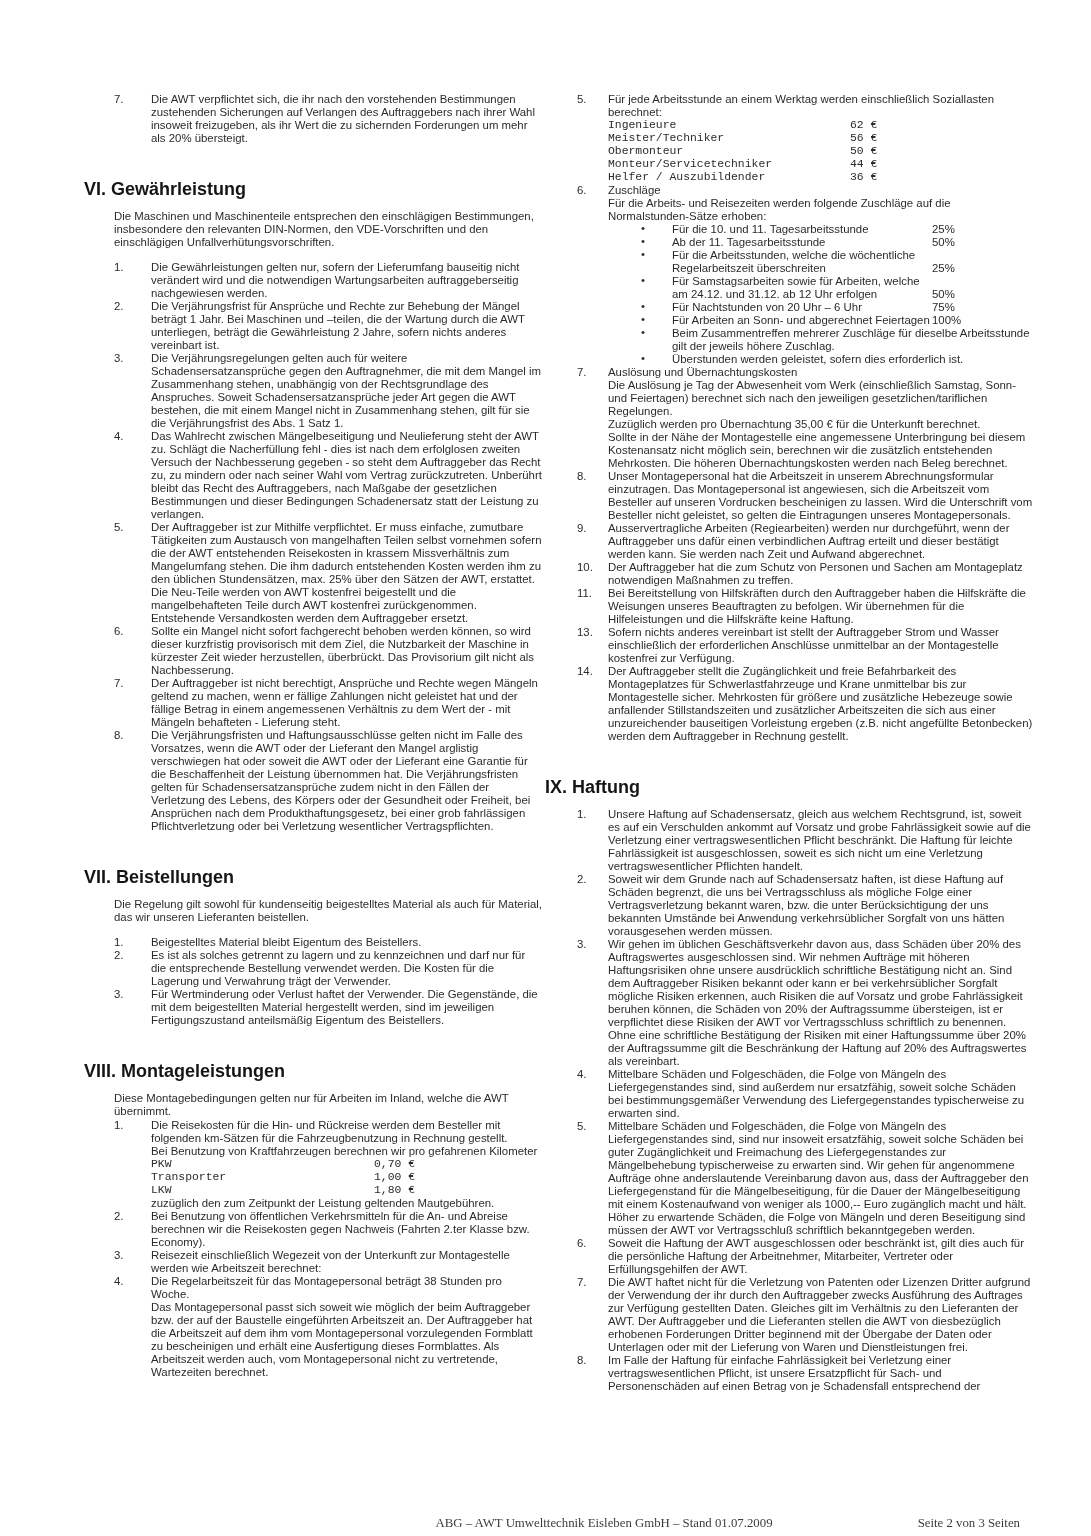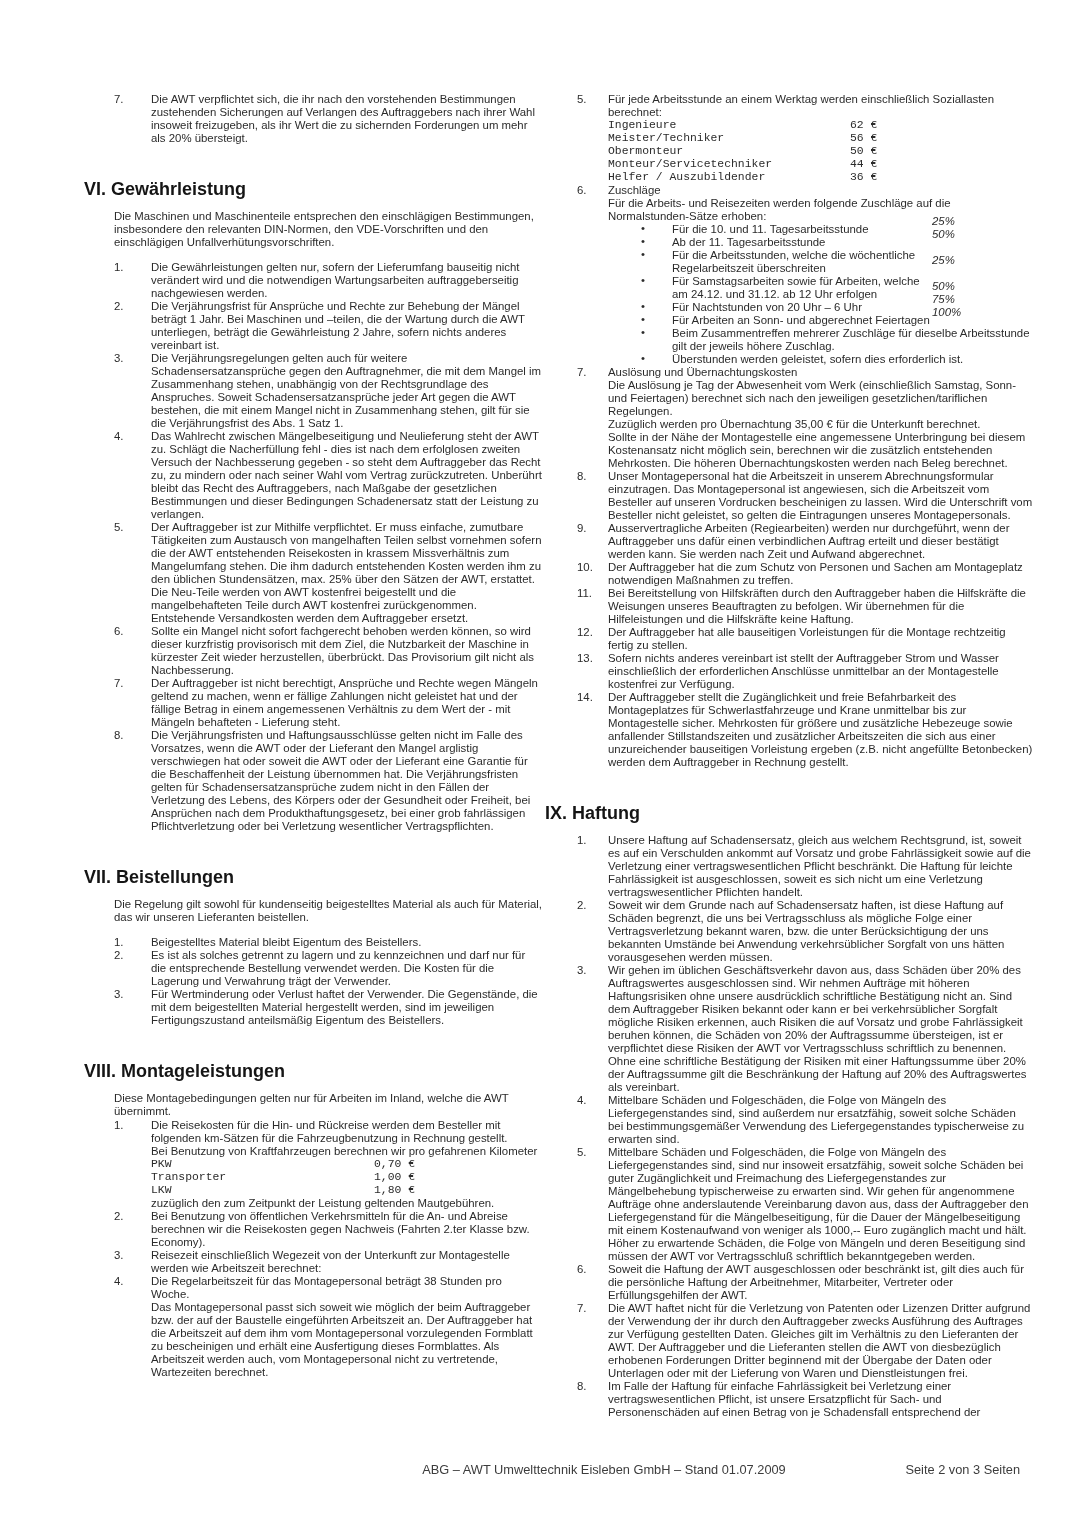--- a/index.html
+++ b/index.html
@@ -17,23 +17,23 @@
   .num{flex:none;width:37px;}
   .col-right .num{width:31px;}
   .body{flex:1;min-width:0;}
   .txt{white-space:pre-line;}
   .prow{display:flex;font-family:Liberation Mono, monospace;}
   .plabel{flex:none;width:223px;}
   .col-right .plabel{width:242px;}
   .brow{position:relative;padding-left:64px;}
   .brow.has-val{padding-right:102px;}
   .bdot{position:absolute;left:33px;top:-1px;}
-  .bval{position:absolute;right:0;bottom:8px;width:102px;font-style:italic;}
-  .footer{position:absolute;left:84px;width:950px;top:1463px;height:20px;
-          font-family:Liberation Sans, sans-serif;font-size:12.8px;color:#3c3c3c;}
+  .bval{position:absolute;right:0;bottom:0;width:102px;}
+  .footer{position:absolute;left:84px;width:950px;top:1517px;height:20px;
+          font-family:Liberation Serif, serif;font-size:12.8px;color:#3c3c3c;}
   .f-center{position:absolute;left:520px;transform:translateX(-50%);white-space:nowrap;}
   .f-right{position:absolute;right:14px;white-space:nowrap;}
 </style>
 </head>
 <body>
 
 <div class="page">
   <div class="col col-left">
       <div class="li">
         <span class="num">7.</span>
@@ -222,26 +222,20 @@
           <div class="txt">Der Auftraggeber hat die zum Schutz von Personen und Sachen am Montageplatz notwendigen Maßnahmen zu treffen.</div>
         </div>
       </div>
       <div class="li">
         <span class="num">11.</span>
         <div class="body">
           <div class="txt">Bei Bereitstellung von Hilfskräften durch den Auftraggeber haben die Hilfskräfte die Weisungen unseres Beauftragten zu befolgen. Wir übernehmen für die Hilfeleistungen und die Hilfskräfte keine Haftung.</div>
         </div>
       </div>
       <div class="li">
-        <span class="num">12.</span>
-        <div class="body">
-          <div class="txt">Der Auftraggeber hat alle bauseitigen Vorleistungen für die Montage rechtzeitig fertig zu stellen.</div>
-        </div>
-      </div>
-      <div class="li">
         <span class="num">13.</span>
         <div class="body">
           <div class="txt">Sofern nichts anderes vereinbart ist stellt der Auftraggeber Strom und Wasser einschließlich der erforderlichen Anschlüsse unmittelbar an der Montagestelle kostenfrei zur Verfügung.</div>
         </div>
       </div>
       <div class="li">
         <span class="num">14.</span>
         <div class="body">
           <div class="txt">Der Auftraggeber stellt die Zugänglichkeit und freie Befahrbarkeit des Montageplatzes für Schwerlastfahrzeuge und Krane unmittelbar bis zur Montagestelle sicher. Mehrkosten für größere und zusätzliche Hebezeuge sowie anfallender Stillstandszeiten und zusätzlicher Arbeitszeiten die sich aus einer unzureichender bauseitigen Vorleistung ergeben (z.B. nicht angefüllte Betonbecken) werden dem Auftraggeber in Rechnung gestellt.</div>
         </div>

